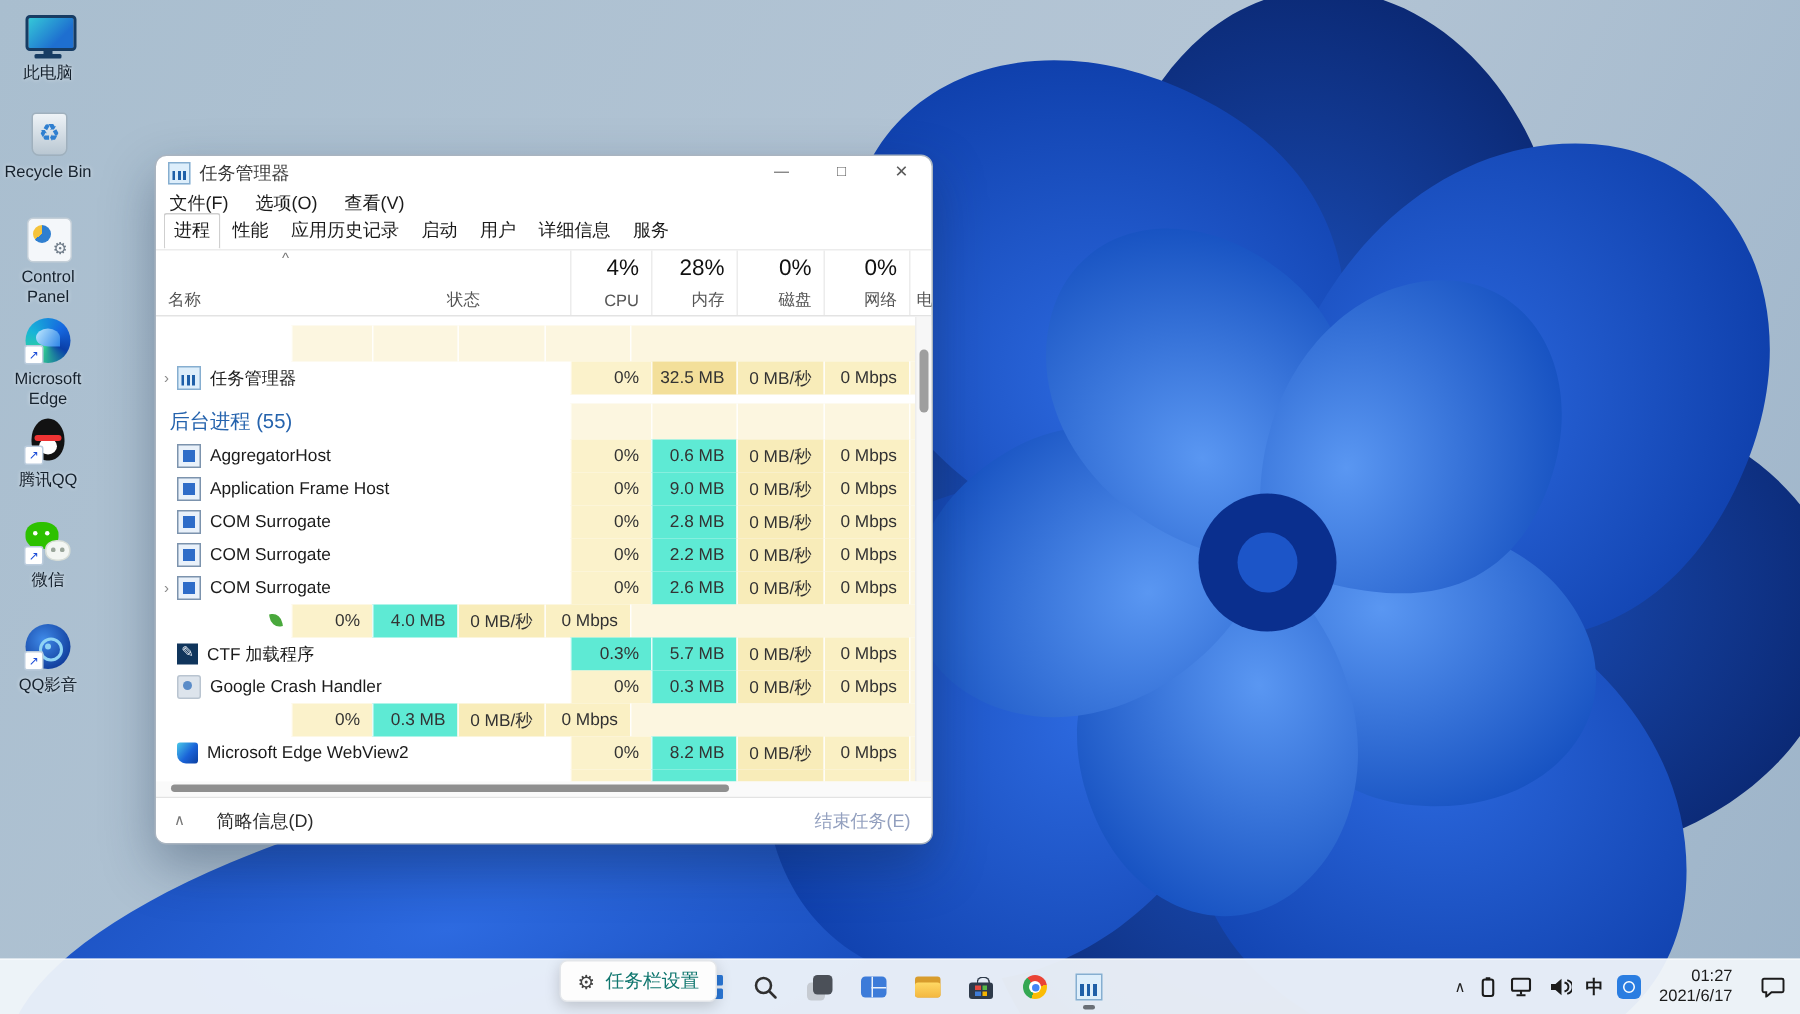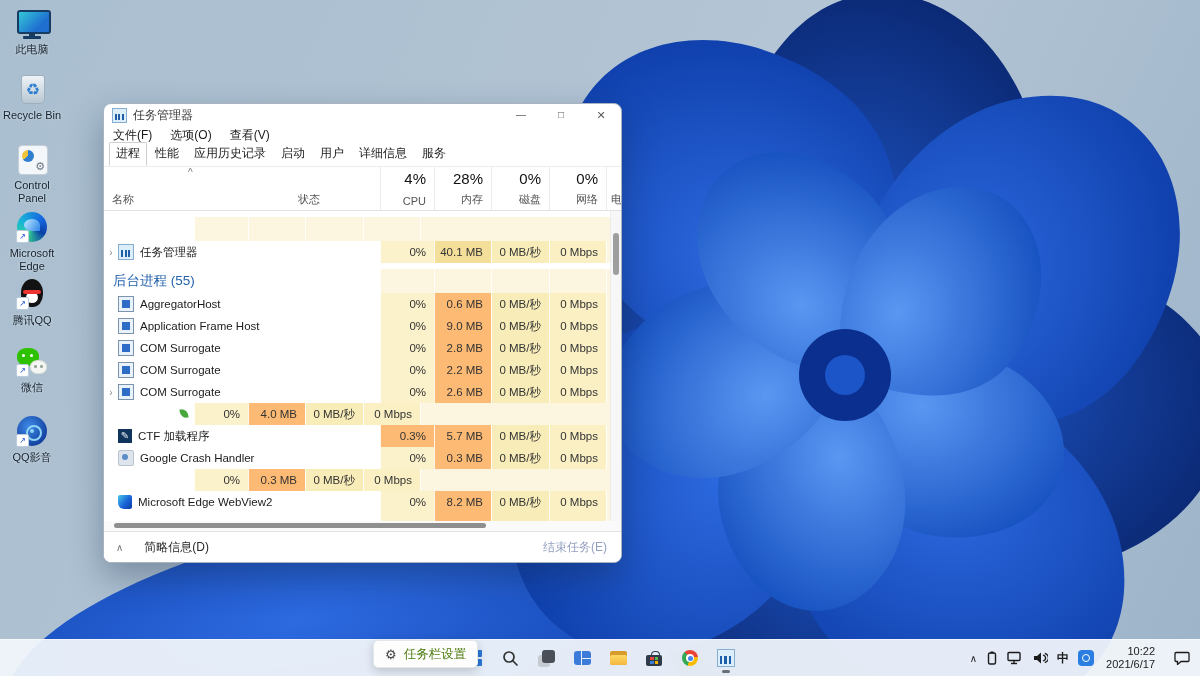--- a/index.html
+++ b/index.html
@@ -87,21 +87,21 @@
   .row.grow{height:24px;margin-top:6px;}
   .row.partial{height:14px;}
   .cell{box-sizing:border-box;height:100%;display:flex;align-items:center;}
   .cname{width:186px;padding-left:0;}
   .cstatus{width:90px;position:relative;}
   .m{width:54px;justify-content:flex-end;padding-right:8px;font-size:11.5px;color:#333;
     border-left:1px solid rgba(255,255,255,.85);}
   .m.w2{width:57px;}.m.w3{width:58px;}.m.w4{width:57px;}
   .cpw{flex:1;border-left:1px solid rgba(255,255,255,.85);}
   .hmA{background:#fbf2cb;}
-  .hmB{background:#fdba74;}
+  .hmB{background:#5eead4;}
   .hmB2{background:#f3df9a;}
   .hmC{background:#f8ecb9;}
   .hmD{background:#faf0c4;}
   .hmE{background:#fcf6e0;}
   .gtext{font-size:13.5px;color:#2563ad;padding-left:9px;}
   .chev{width:14px;text-align:center;color:#8a8a8a;font-size:10px;flex:0 0 auto;}
   .chev:before{content:"\203A";}
   .chev.none:before{content:"";}
   .pi{width:14px;height:14px;flex:0 0 auto;margin-right:6px;position:relative;}
   .pi-win{border:1px solid #7c93ad;background:#e9f1fa;}
@@ -157,21 +157,21 @@
   .chrome:after{content:"";position:absolute;left:4px;top:4px;width:8px;height:8px;border-radius:50%;background:#fff;}
   .chrome i{position:absolute;left:5.5px;top:5.5px;width:5px;height:5px;border-radius:50%;background:#4285f4;z-index:1;}
   .tmgr{width:16px;height:16px;border:1px solid #86aed0;background:#ddeefb;position:relative;}
   .tmgr:after{content:"";position:absolute;left:2px;right:2px;bottom:2px;height:8px;
     background:repeating-linear-gradient(90deg,#1e5fa8 0 2.5px,rgba(0,0,0,0) 2.5px 4.5px);}
   .runline{position:absolute;bottom:1px;left:12px;width:8px;height:3px;border-radius:2px;background:#6a6f76;}
   .tb-pop{position:absolute;left:373px;top:640px;height:26px;padding:0 11px;background:#fdfdfd;
     border:1px solid #e3e6ea;border-radius:5px;box-shadow:0 3px 10px rgba(0,0,0,.18);
     display:flex;align-items:center;gap:7px;z-index:6;}
   .tb-pop .gear{font-size:13px;color:#444;}
-  .tb-pop .ptxt{font-size:12.5px;color:#4d7c0f;white-space:nowrap;}
+  .tb-pop .ptxt{font-size:12.5px;color:#0f766e;white-space:nowrap;}
   .tray{position:absolute;right:6px;top:0;height:36px;display:flex;align-items:center;gap:9px;}
   .tico{display:flex;align-items:center;justify-content:center;color:#1b1b1b;}
   .chev-up{font-size:10px;color:#222;}
   .ime{font-size:12px;font-weight:bold;}
   .blueapp{width:16px;height:16px;border-radius:4px;background:#2a7de1;position:relative;}
   .blueapp:after{content:"";position:absolute;left:4px;top:4px;width:6px;height:6px;border:1.8px solid #fff;border-radius:50%;}
   .clock{text-align:right;font-size:11px;line-height:1.2;color:#1b1b1b;margin-left:3px;}
   .notif{margin-left:10px;margin-right:4px;}
 </style>
 </head>
@@ -346,21 +346,21 @@
           <div class="cell cpw hmE"></div>
       </div>
       <div class="row">
         <div class="cell cname">
             <span class="chev"></span>
             <span class="pi pi-tm"></span>
             <span class="ptext">任务管理器</span>
           </div>
         <div class="cell cstatus"></div>
         <div class="cell m hmA">0%</div>
-        <div class="cell m w2 hmB2">40.1 MB</div>
+        <div class="cell m w2 hmB2">32.5 MB</div>
         <div class="cell m w3 hmC">0 MB/秒</div>
         <div class="cell m w4 hmD">0 Mbps</div>
         <div class="cell cpw hmE"></div>
       </div>
       <div class="row grow">
         <div class="cell cname">
             <span class="gtext">后台进程 (55)</span>
           </div>
         <div class="cell cstatus"></div>
         <div class="cell m hmE"></div>
@@ -590,21 +590,21 @@
       <span class="tico">
         <svg width="15" height="14" viewBox="0 0 15 14">
             <path d="M1,5 h3 l4,-3.5 v11 l-4,-3.5 h-3 z" fill="#1b1b1b"></path>
             <path d="M10,4 a4,3.2 0 0 1 0,6" fill="none" stroke="#1b1b1b" stroke-width="1.3"></path>
             <path d="M11.8,2.4 a6,5 0 0 1 0,9.2" fill="none" stroke="#1b1b1b" stroke-width="1.3"></path>
           </svg>
       </span>
       <span class="tico ime">中</span>
       <span class="blueapp"></span>
       <span class="clock">
-        <div>10:22</div>
+        <div>01:27</div>
         <div>2021/6/17</div>
       </span>
       <span class="tico notif">
         <svg width="16" height="14" viewBox="0 0 16 14">
             <path d="M2,1.5 h12 a1,1 0 0 1 1,1 v7 a1,1 0 0 1 -1,1 h-7 l-3.5,3 v-3 h-1.5 a1,1 0 0 1 -1,-1 v-7 a1,1 0 0 1 1,-1 z" fill="none" stroke="#1b1b1b" stroke-width="1.3"></path>
           </svg>
       </span>
     </div>
   </div>
 

